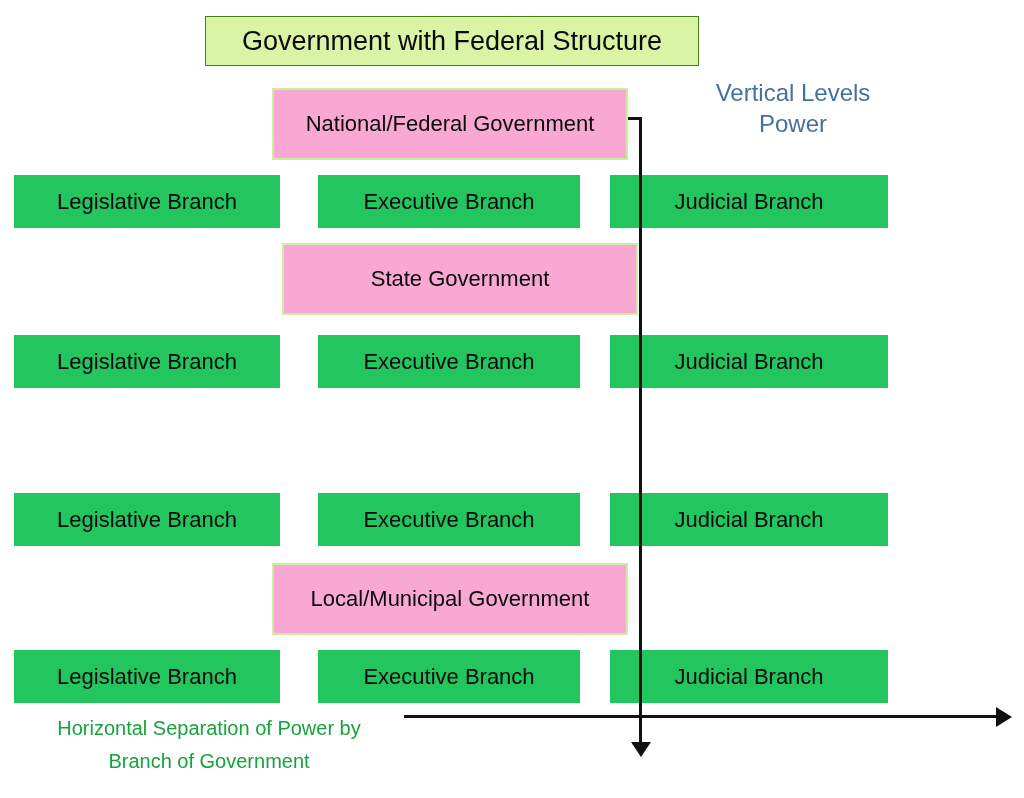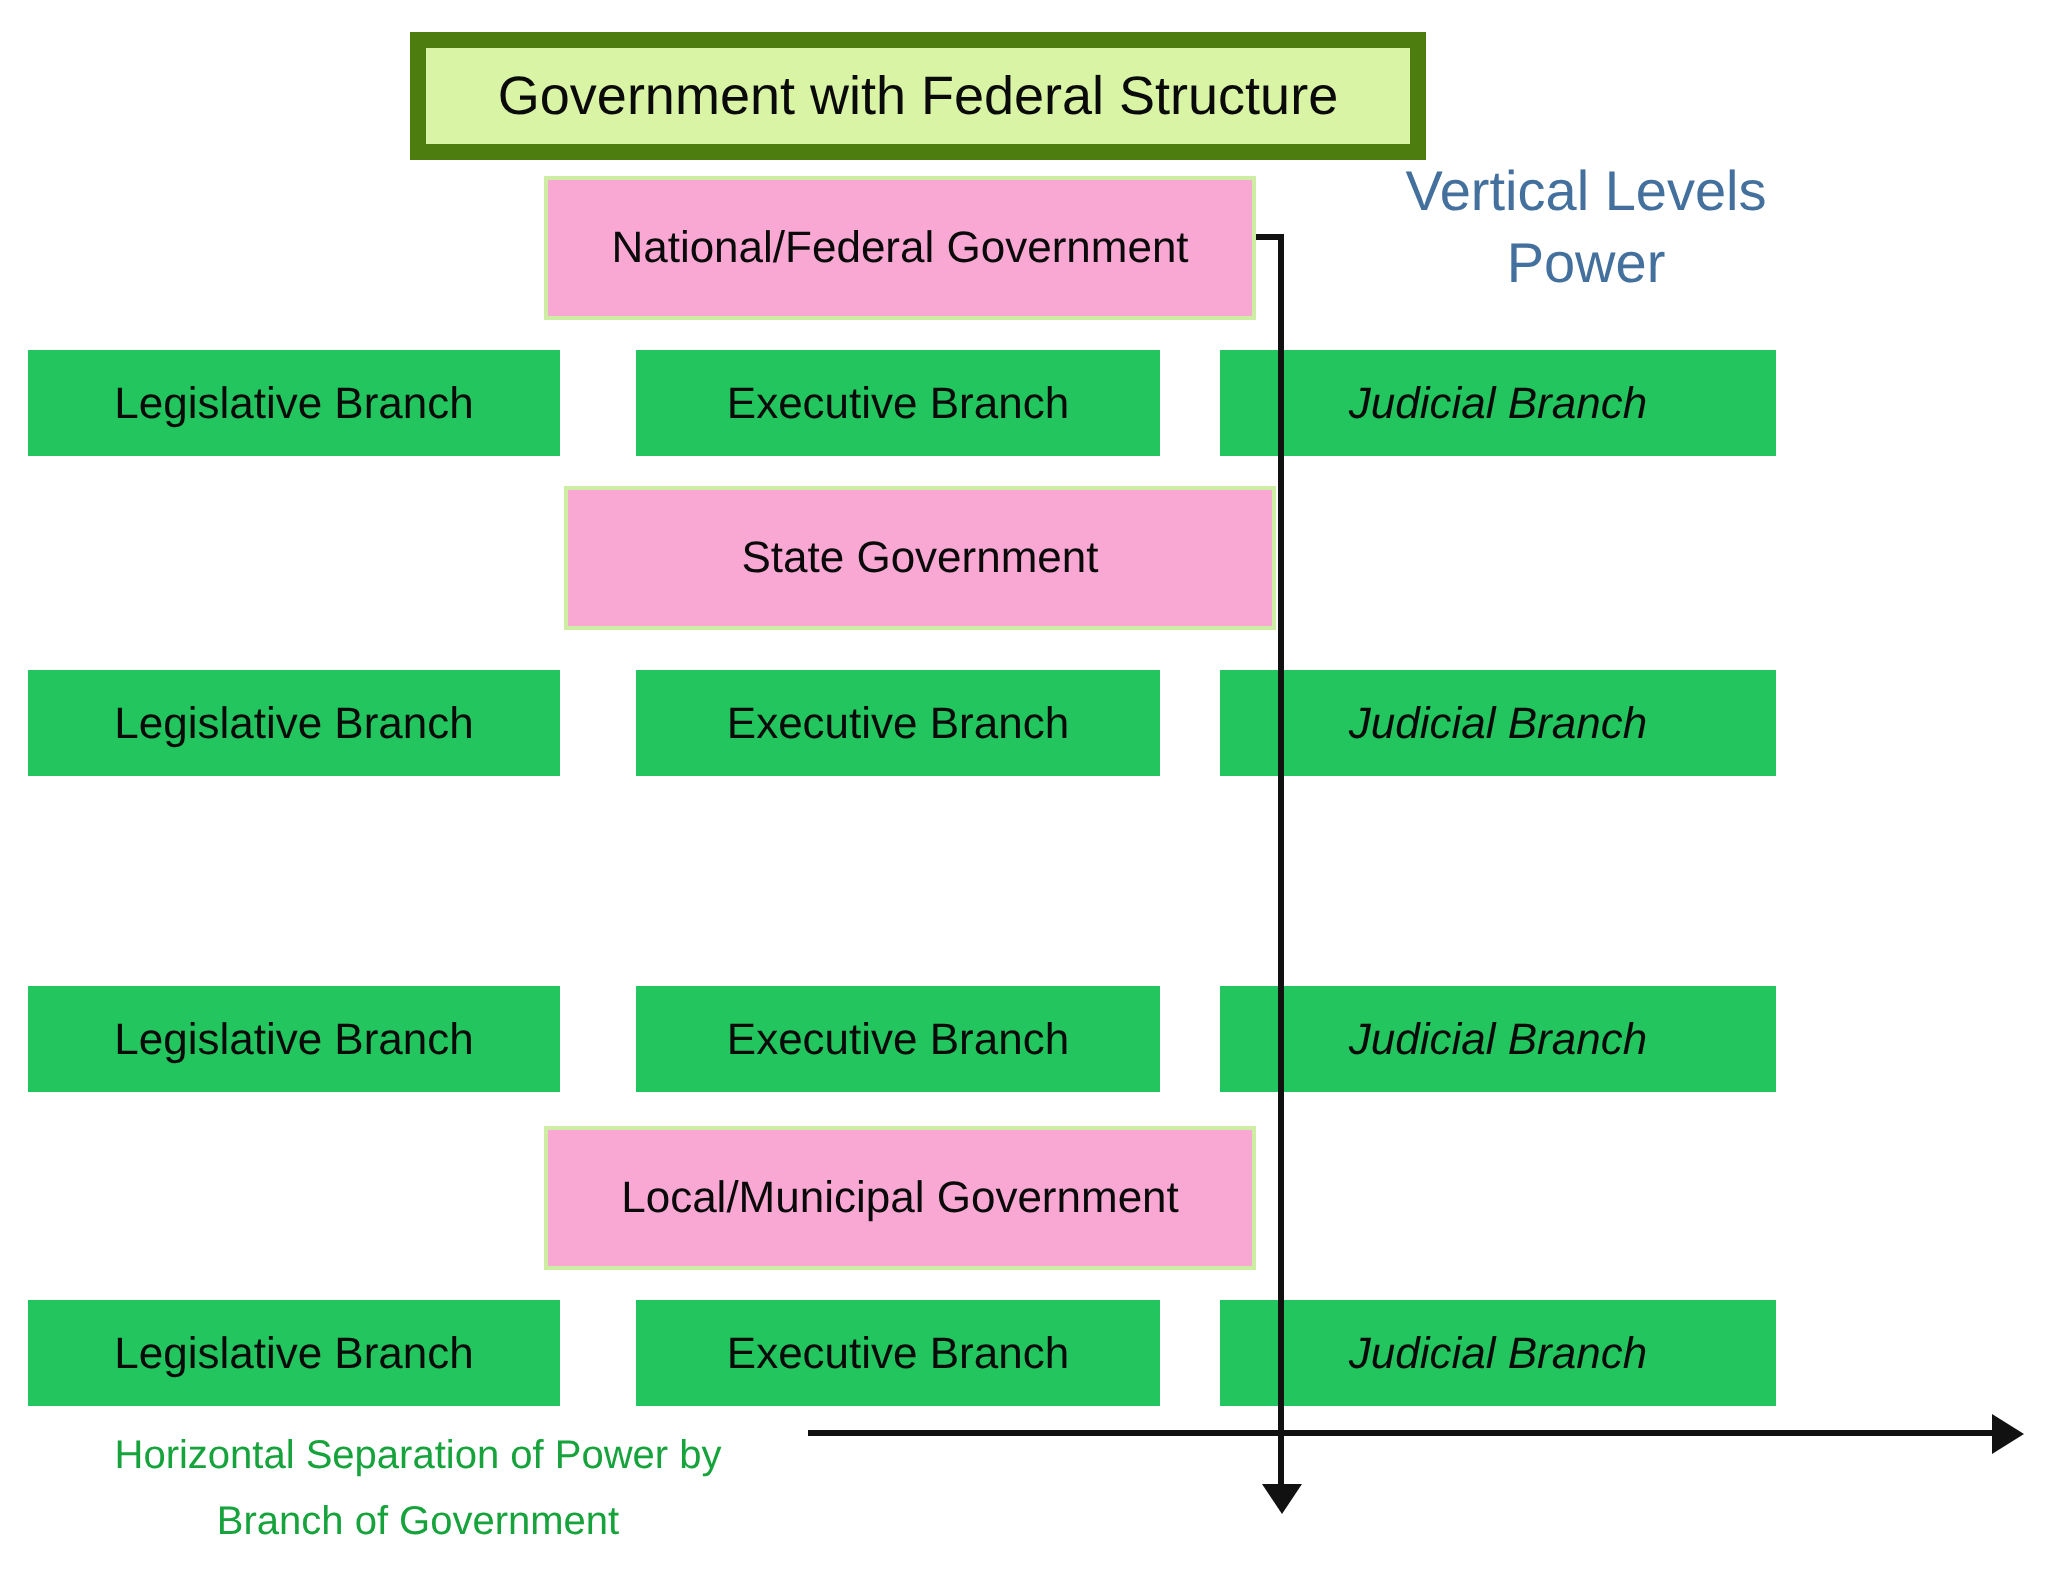--- a/index.html
+++ b/index.html
@@ -18,21 +18,21 @@
   }
 
   
   .title-box {
     position: absolute;
     left: 205px;
     top: 16px;
     width: 492px;
     height: 48px;
     background: #d8f4a4;
-    border: 8px solid #4d7c0f;
+    border: 1px solid #4d7c0f;
     display: flex;
     align-items: center;
     justify-content: center;
     font-size: 27px;
     color: #0a0a0a;
   }
 
   
   .level-box {
     position: absolute;
@@ -63,31 +63,31 @@
     justify-content: center;
     font-size: 22px;
     color: #0a0a0a;
   }
   .row-0 { top: 175px; }
   .row-1 { top: 335px; }
   .row-2 { top: 493px; }
   .row-3 { top: 650px; }
   .col-legislative { left: 14px;  width: 266px; }
   .col-executive   { left: 318px; width: 262px; align-items: center; }
-  .col-judicial    { left: 610px; width: 278px; font-style: italic; }
+  .col-judicial    { left: 610px; width: 278px; }
 
   
   .vertical-label {
     position: absolute;
     left: 686px;
     top: 78px;
     width: 214px;
     text-align: center;
     color: #44709e;
-    font-size: 28px;
+    font-size: 24px;
     line-height: 1.28;
   }
 
   
   .horizontal-label {
     position: absolute;
     left: 8px;
     top: 712px;
     width: 402px;
     text-align: center;

